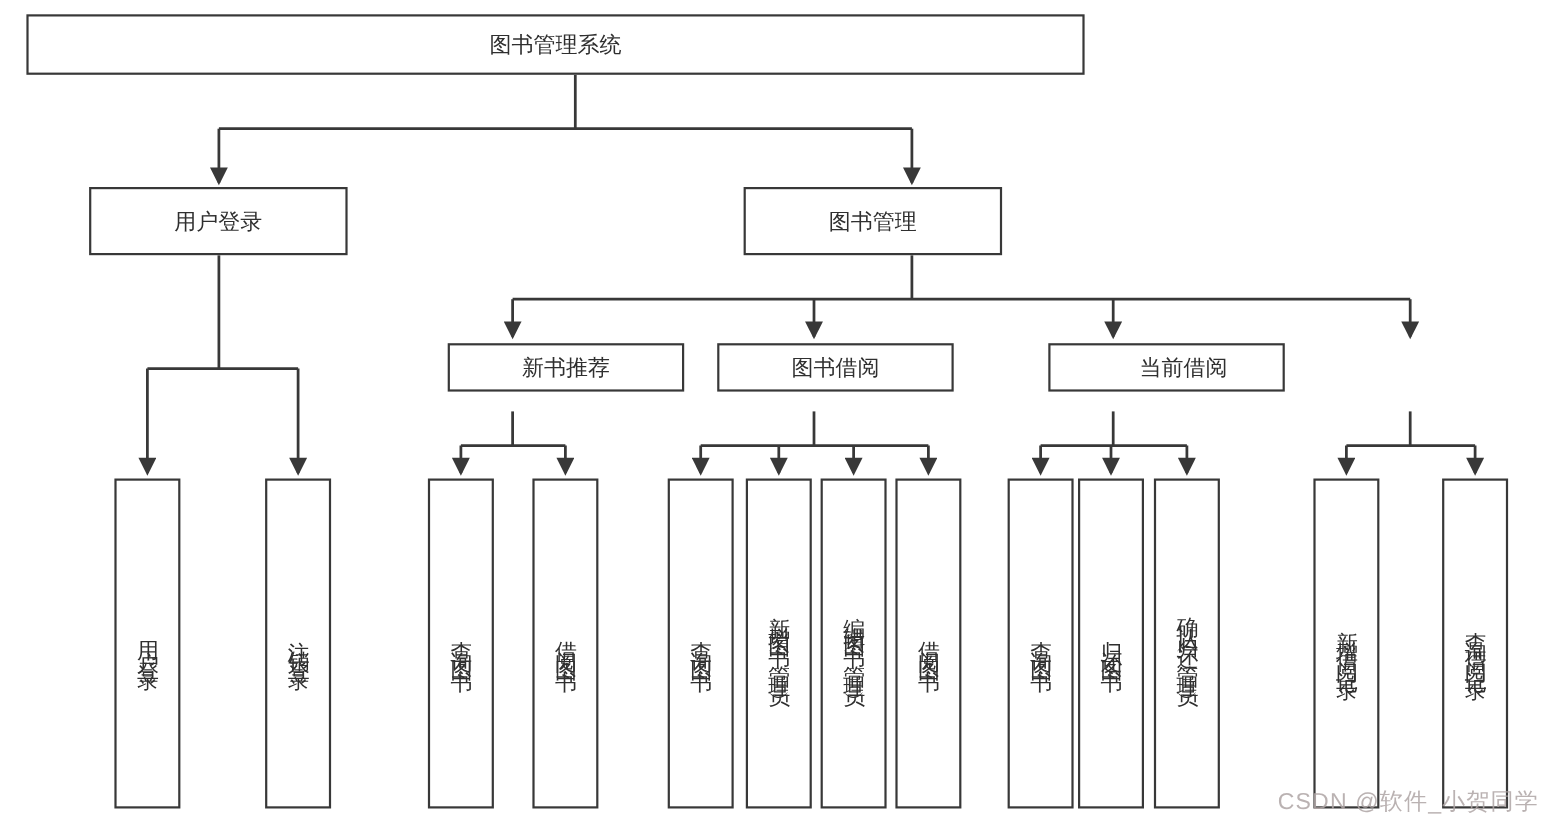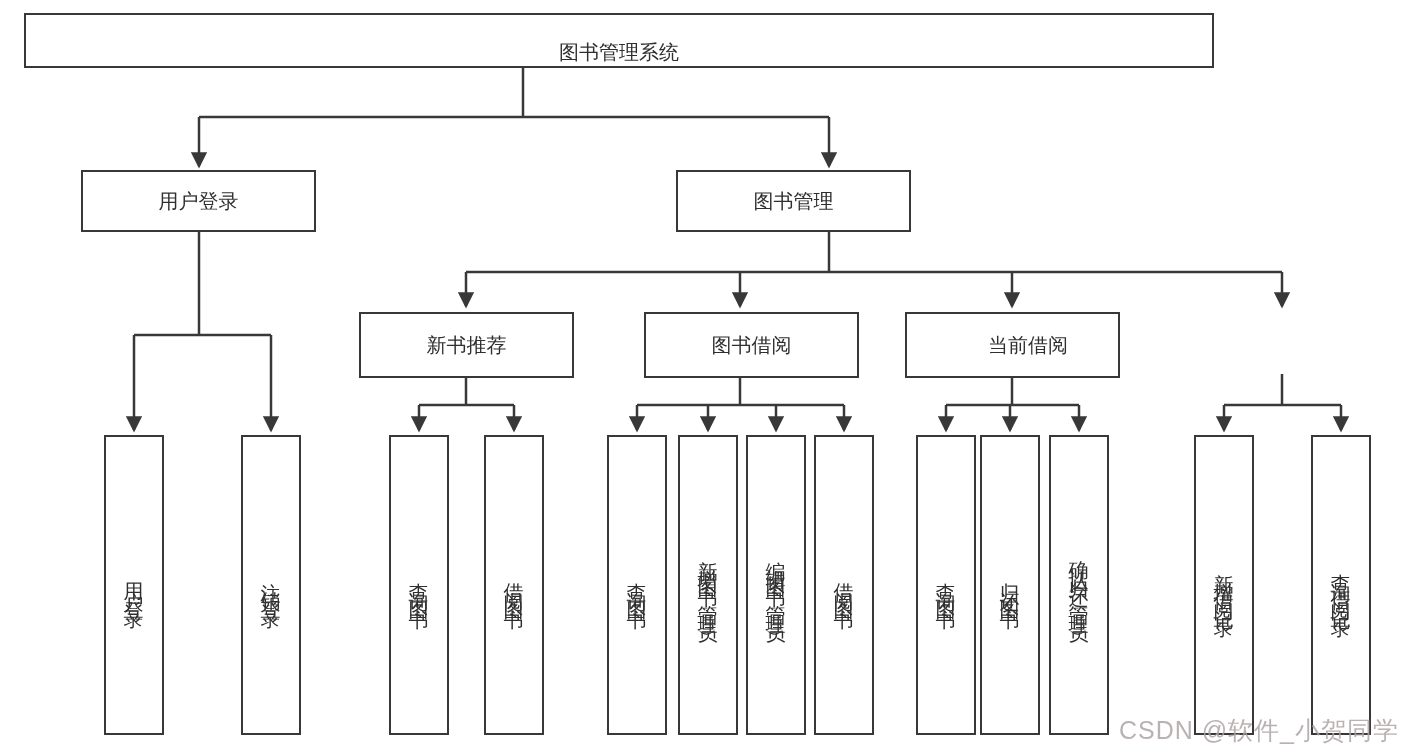--- a/index.html
+++ b/index.html
@@ -16,26 +16,26 @@
     position: absolute;
     background: #ffffff;
     border: 2px solid #383838;
     box-sizing: border-box;
     display: flex;
     align-items: center;
     justify-content: center;
     font-size: 20px;
     color: #2f2f2f;
   }
-  .node.root   { left:24px;  top:13px;  width:1190px; height:55px; border-width:2px;align-items:flex-end; }
+  .node.root   { left:24px;  top:13px;  width:962px; height:55px; border-width:2px; }
   .node.lvl2a  { left:81px;  top:170px; width:235px; height:62px; }
   .node.lvl2b  { left:676px; top:170px; width:235px; height:62px; }
-  .node.lvl3   { top:312px; width:215px; height:66px; }
+  .node.lvl3   { top:312px; width:215px; height:44px;margin-left:48px; }
   .node.l3-1 { left:359px; }
-  .node.l3-2 { left:644px; }
+  .node.l3-2 { left:604px; }
   .node.l3-3 { left:905px;padding-left:31px; }
   .node.l3-4 { left:1175px; }
   .node.leaf {
     top:435px; width:60px; height:300px;
     border-width:2.5px;
   }
   .leaf .vtext {
     writing-mode: vertical-lr;
     text-orientation: mixed;
     letter-spacing: 9px;
@@ -52,21 +52,21 @@
   .leaf.p7  { left:746px; }
   .leaf.p8  { left:814px; }
   .leaf.p9  { left:916px; }
   .leaf.p10 { left:980px; }
   .leaf.p11 { left:1049px; }
   .leaf.p12 { left:1194px; }
   .leaf.p13 { left:1311px; }
   .watermark {
     position:absolute;
     right:6px; top:714px;
-    font-size:25px;
+    font-size:21px;
     color: rgba(174,164,164,0.85);
     letter-spacing: 1px;
     white-space: nowrap;
   }
   line { stroke:#383838; stroke-width:2.5; }
 </style>
 </head>
 <body>
 
 <div class="canvas">

